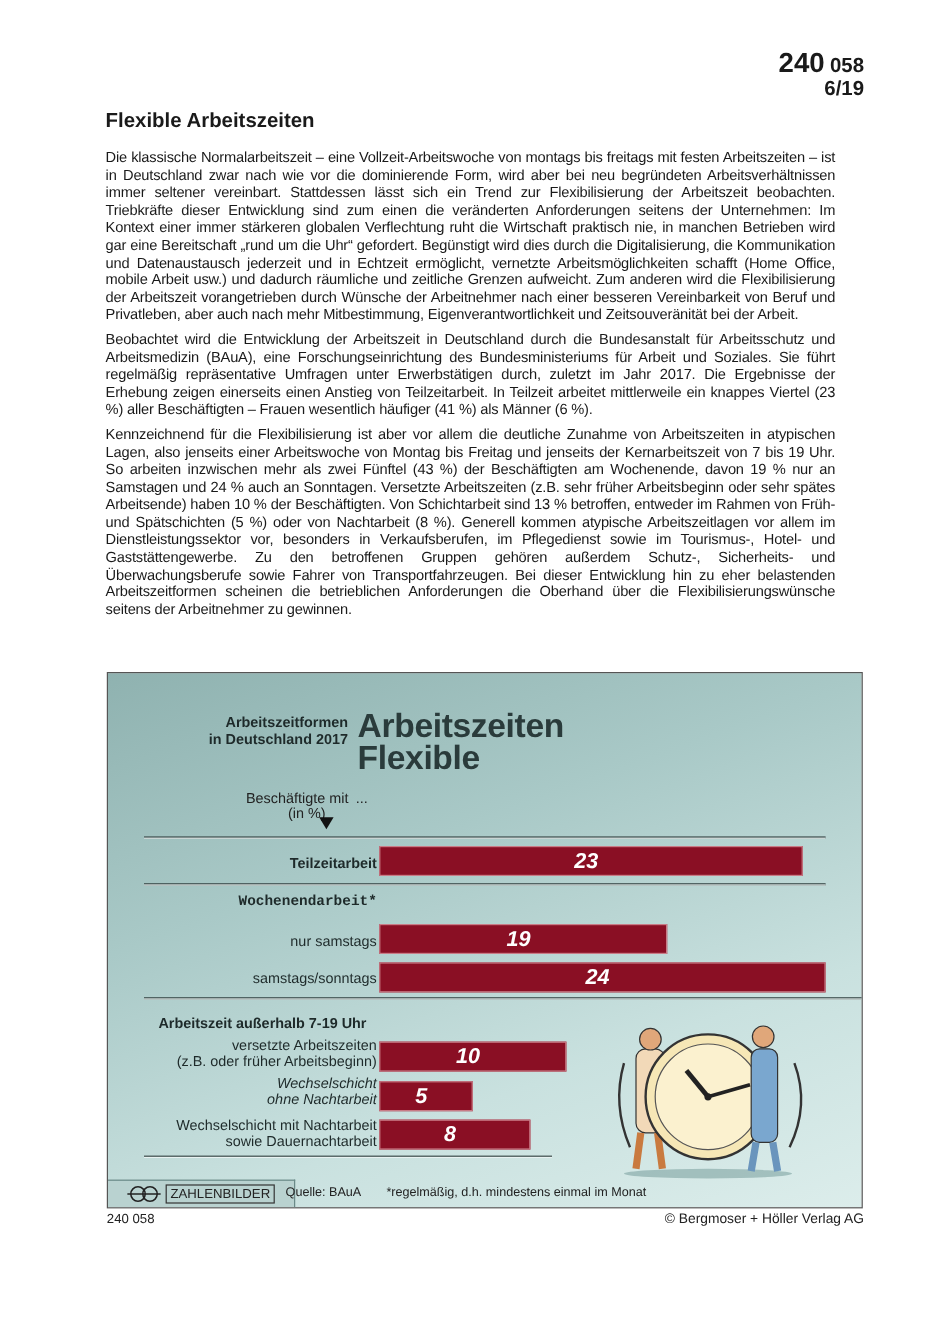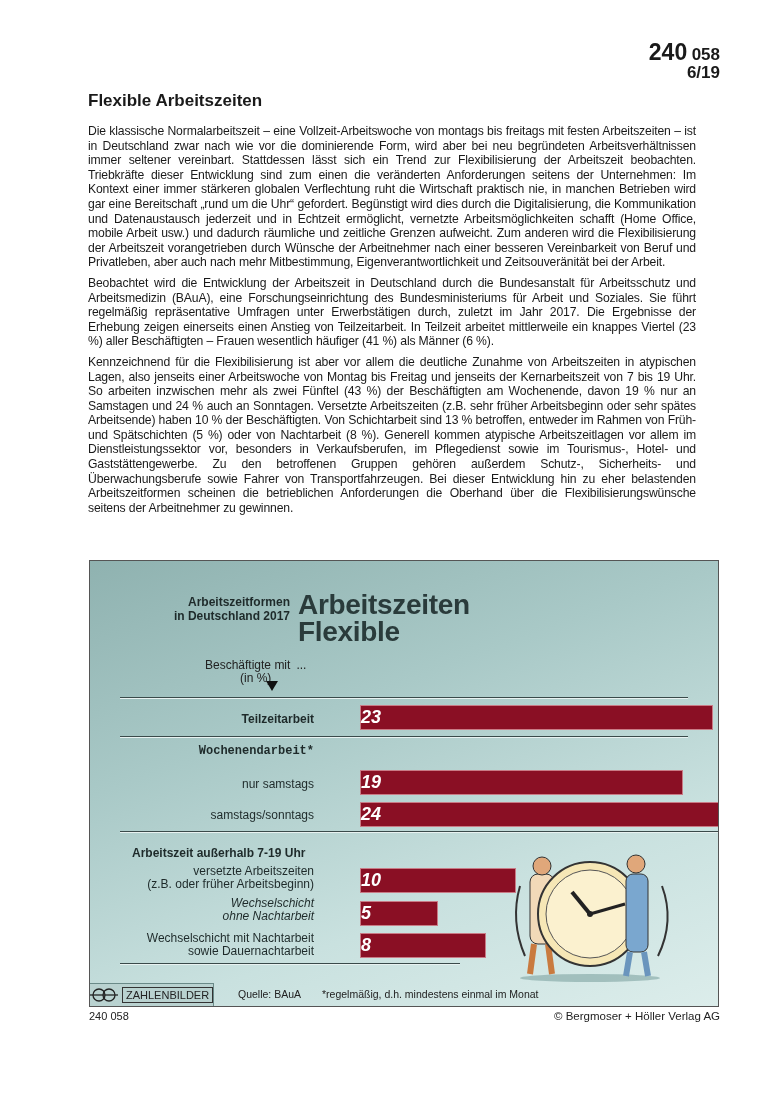--- a/index.html
+++ b/index.html
@@ -25,25 +25,25 @@
   .unitlabel { position: absolute; left: 115px; top: 98px; font-size: 12px; line-height: 13px; color: #222; text-align: center; }
   .unitlabel .dots { margin-left: 6px; }
   .arrow { position: absolute; left: 176px; top: 120px; width: 0; height: 0; border-left: 6px solid transparent; border-right: 6px solid transparent; border-top: 10px solid #111; }
   .rule { position: absolute; left: 30px; height: 1px; background: #3a4a4a; border-bottom: 1px solid #e8f2f1; }
   .rowlabel { position: absolute; right: 404px; text-align: right; font-size: 12px; line-height: 13px; color: #1e2a2a; }
   .rowlabel.bold { font-weight: bold; }
   .grouplabel { position: absolute; font-size: 12px; font-weight: bold; color: #1e2a2a; }
   .bar {
     position: absolute; left: 226px; height: 25px;
     background: #8a0f24; border: 1px solid #c97b86; box-sizing: border-box;
-    display: flex; align-items: center; justify-content: flex-start; margin-left: 44px;
+    display: flex; align-items: center; justify-content: center;
   }
   .bar span { color: #fff; font-weight: bold; font-style: italic; font-size: 18px; padding-right: 8px; }
   .illustration { position: absolute; left: 400px; top: 285px; width: 200px; height: 140px; }
-  .footer-logo { position: absolute; left: 0; bottom: 0; height: 22px; display: flex; align-items: center; background: #b9d2d0; border-top: 1px solid #6a8a88; border-right: 1px solid #6a8a88; padding: 0 0; }
+  .footer-logo { position: absolute; left: 0; bottom: 0; height: 22px; display: flex; align-items: center; background: #b9d2d0; border-top: 1px solid #6a8a88; border-right: 1px solid #6a8a88; padding: 0 16px; }
   .footer-logo .mark { width: 28px; height: 14px; margin-right: 4px; }
   .footer-logo .label { font-size: 11px; border: 1px solid #333; padding: 0 3px; color: #222; line-height: 14px; }
   .source { position: absolute; left: 148px; bottom: 6px; font-size: 10.5px; color: #222; }
   .footnote { position: absolute; left: 232px; bottom: 6px; font-size: 10.5px; color: #222; }
   .bottomleft { position: absolute; left: 89px; top: 1010px; font-size: 11px; color: #222; }
   .bottomright { position: absolute; right: 60px; top: 1010px; font-size: 11.5px; color: #222; }
 </style>
 </head>
 <body>
 
@@ -81,21 +81,21 @@
   <div class="rowlabel bold" style="top:152px;">Teilzeitarbeit</div>
   <div class="bar" style="top:144px; width:353px;">
       <span>23</span>
     </div>
 
   <div class="rule" style="top:175px; width:568px;"></div>
 
   <div class="grouplabel" style="top:183px; right:404px;font-family:Liberation Mono, monospace;">Wochenendarbeit*</div>
 
   <div class="rowlabel" style="top:217px;">nur samstags</div>
-  <div class="bar" style="top:209px; width:323px;">
+  <div class="bar" style="top:209px; width:240px;">
       <span>19</span>
     </div>
 
   <div class="rowlabel" style="top:248px;">samstags/sonntags</div>
   <div class="bar" style="top:241px; width:372px;">
       <span>24</span>
     </div>
 
   <div class="rule" style="top:270px; width:600px;"></div>
 

